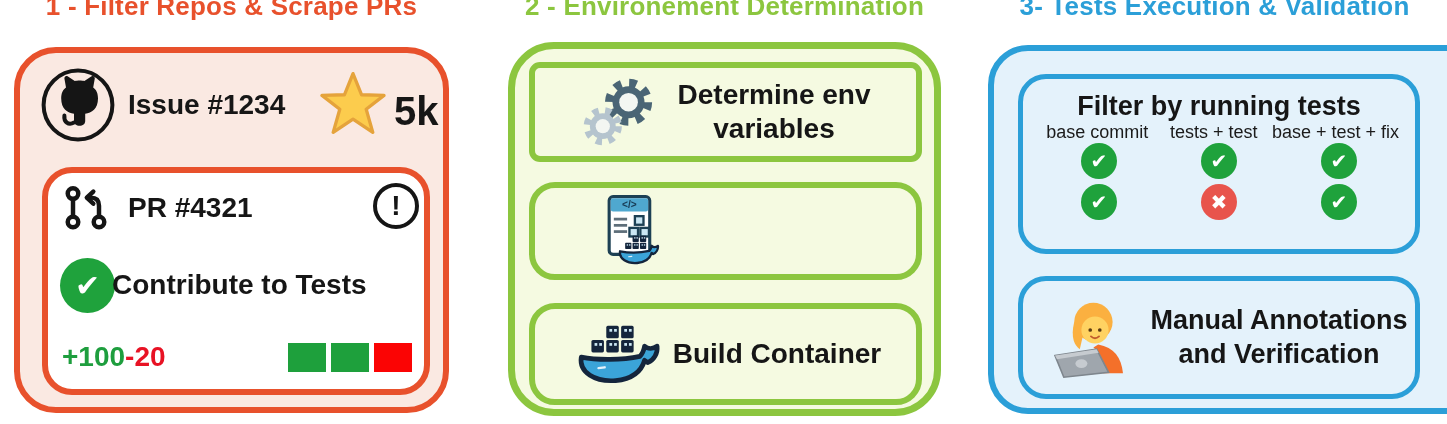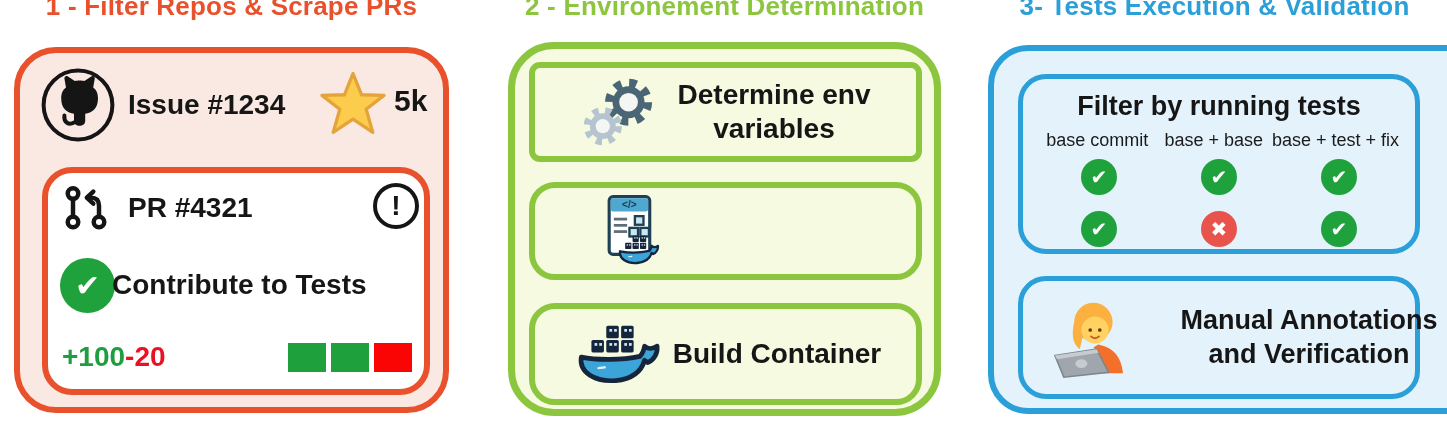--- a/index.html
+++ b/index.html
@@ -26,21 +26,21 @@
   #panel2{left:508px;top:42px;width:433px;height:374px;
     border:7px solid #8CC63F;border-radius:46px;background:#F5FAE1;}
   #panel3{left:988px;top:45px;width:546px;height:369px;
     border:6px solid #2B9FD8;border-radius:40px;background:#E4F2FB;}
 
   .abs{position:absolute;}
   .lbl{font-weight:bold;color:#161616;}
 
   
   .issue-label{left:108px;top:30px;height:44px;line-height:44px;font-size:28px;}
-  .stars-label{left:374px;top:26px;height:44px;line-height:44px;font-size:30px;}
+  .stars-label{left:374px;top:36px;height:44px;line-height:44px;font-size:40px;}
   .inner-card{left:22px;top:114px;width:388px;height:228px;box-sizing:border-box;
     border:6px solid #E8512C;border-radius:30px;background:#ffffff;}
   .pr-label{left:80px;top:13px;height:44px;line-height:44px;font-size:28px;}
   .excl-badge{left:325px;top:10px;width:46px;height:46px;box-sizing:border-box;
     border:4px solid #151515;border-radius:50%;display:flex;align-items:center;
     justify-content:center;font-size:28px;font-weight:bold;color:#151515;}
   .contrib-label{left:64px;top:90px;height:44px;line-height:44px;font-size:28px;}
   .diff-label{left:14px;top:162px;height:44px;line-height:44px;font-size:28px;font-weight:bold;}
   .diff-add{color:#1E9E3E;}
   .diff-del{color:#E81224;}
@@ -67,26 +67,26 @@
   .step-icon{width:112px;margin-left:40px;display:flex;justify-content:center;align-items:center;}
   .step-text{flex:1;display:flex;justify-content:center;padding-right:26px;}
   .step-text span{display:block;width:232px;text-align:center;font-size:28px;
     font-weight:bold;color:#161616;line-height:1.2;}
 
   
   .tests-card{left:24px;top:23px;width:402px;height:180px;box-sizing:border-box;
     border:5px solid #2B9FD8;border-radius:28px;background:#E4F2FB;
     display:flex;flex-direction:column;align-items:stretch;padding:12px 16px 0 16px;}
   .tests-heading{text-align:center;font-size:27px;font-weight:bold;color:#161616;}
-  .tests-grid{margin-top:8px;display:grid;grid-template-columns:repeat(3,1fr);
-    row-gap:16px;justify-items:center;align-items:center;}
+  .tests-grid{display:grid;grid-template-columns:repeat(3,1fr);
+    row-gap:5px;justify-items:center;align-items:center;}
   .col-label{font-size:18px;color:#1b1b1b;white-space:nowrap;}
   .manual-card{left:24px;top:225px;width:402px;height:123px;box-sizing:border-box;
     border:5px solid #2B9FD8;border-radius:28px;background:#E4F2FB;
-    display:flex;align-items:center;gap:30px;}
+    display:flex;align-items:center;}
   .manual-icon{margin-left:24px;display:flex;}
   .manual-text{flex:1;display:flex;justify-content:center;padding-right:8px;}
   .manual-text span{display:block;width:272px;text-align:center;font-size:27px;
     font-weight:bold;color:#161616;line-height:1.25;}
 </style>
 </head>
 <body>
 
 <div class="canvas">
 
@@ -227,21 +227,21 @@
         </span>
     </div>
   </div>
 
   <div id="panel3" class="panel">
 
     <div class="abs tests-card">
       <div class="tests-heading">Filter by running tests</div>
       <div class="tests-grid">
         <span class="col-label">base commit</span>
-        <span class="col-label">base + base</span>
+        <span class="col-label">tests + test</span>
         <span class="col-label">base + test + fix</span>
       </div>
       <div class="tests-grid">
           <span class="status pass">✔</span>
           <span class="status pass">✔</span>
           <span class="status pass">✔</span>
           <span class="status pass">✔</span>
           <span class="status fail">✖</span>
           <span class="status pass">✔</span>
         </div>

